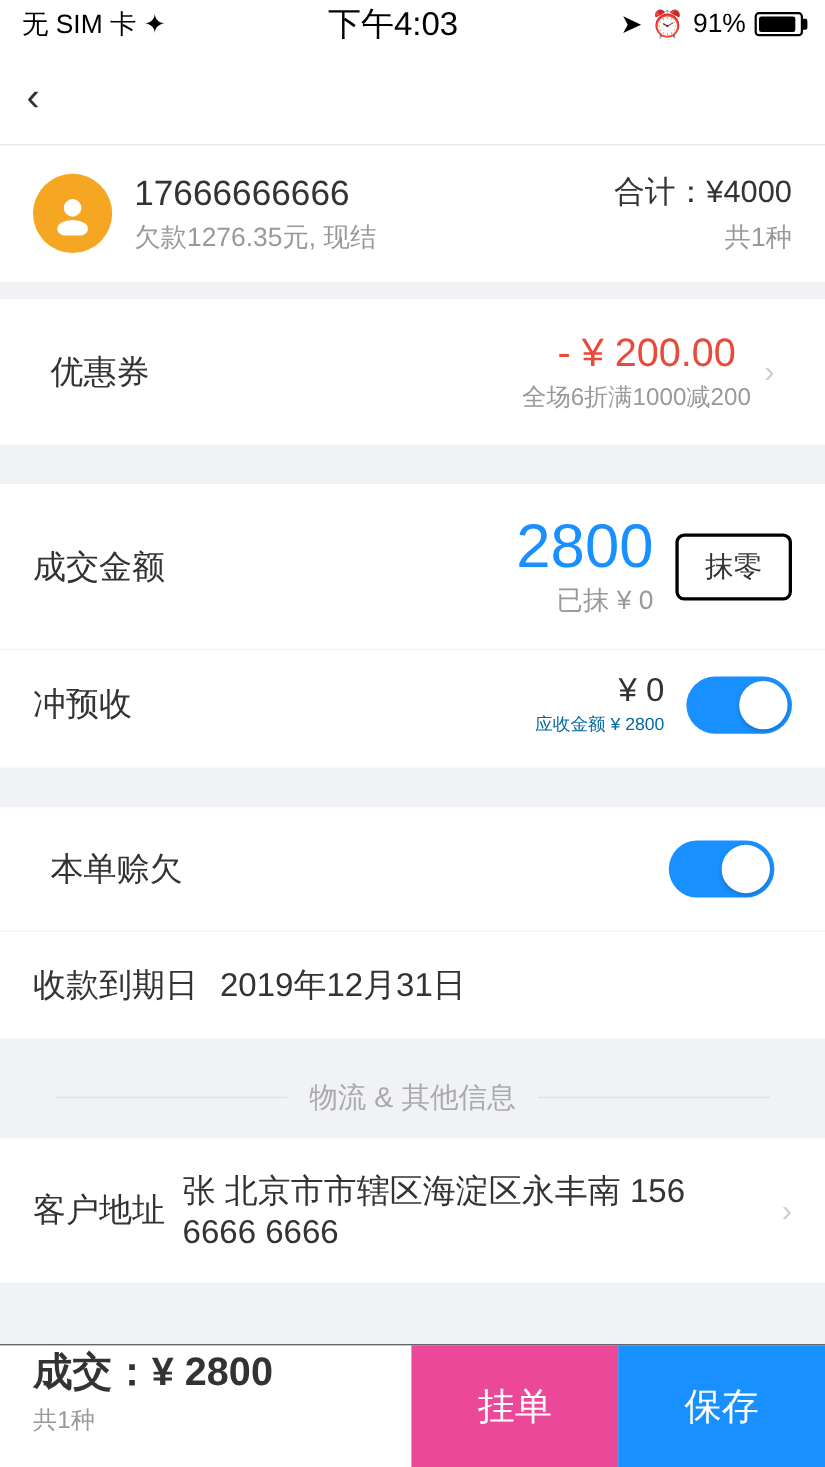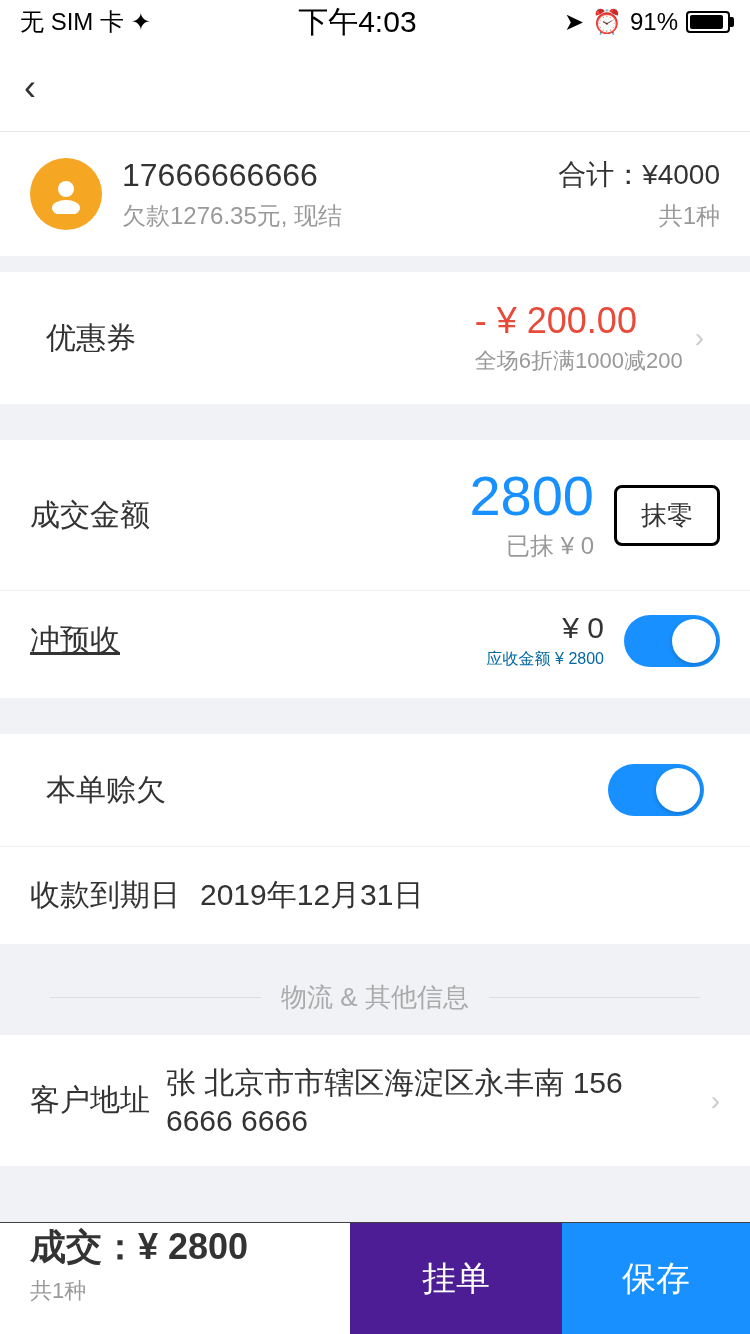--- a/index.html
+++ b/index.html
@@ -153,20 +153,21 @@
     }
     .coupon-right {
       display: flex;
       align-items: center;
       gap: 12px;
     }
     .coupon-amount {
       font-size: 36px;
       color: #e84b3a;
       font-weight: 500;
+      margin-left: 32px;
     }
     .coupon-desc {
       font-size: 22px;
       color: #999;
       text-align: right;
       margin-top: 4px;
     }
     .chevron-right {
       color: #ccc;
       font-size: 28px;
@@ -224,21 +225,20 @@
     .prepay-row {
       padding: 20px 30px 28px;
       display: flex;
       align-items: center;
       justify-content: space-between;
       border-top: 1px solid #f0f2f5;
     }
     .prepay-label {
       font-size: 30px;
       color: #333;
-      text-decoration: underline;
     }
     .prepay-right {
       display: flex;
       align-items: center;
       gap: 20px;
     }
     .prepay-value-block {
       text-align: right;
     }
     .prepay-amount {
@@ -371,23 +371,23 @@
     .bottom-deal span {
       font-size: 36px;
       font-weight: 600;
     }
     .bottom-count {
       font-size: 22px;
       color: #999;
       margin-top: 4px;
     }
     .btn-hang {
-      width: 212px;
+      width: 188px;
       height: 112px;
-      background: #4c1d95;
+      background: #ec4899;
       display: flex;
       align-items: center;
       justify-content: center;
       font-size: 34px;
       color: #fff;
       cursor: pointer;
       margin-left: 25px;
     }
     .btn-save {
       width: 188px;

